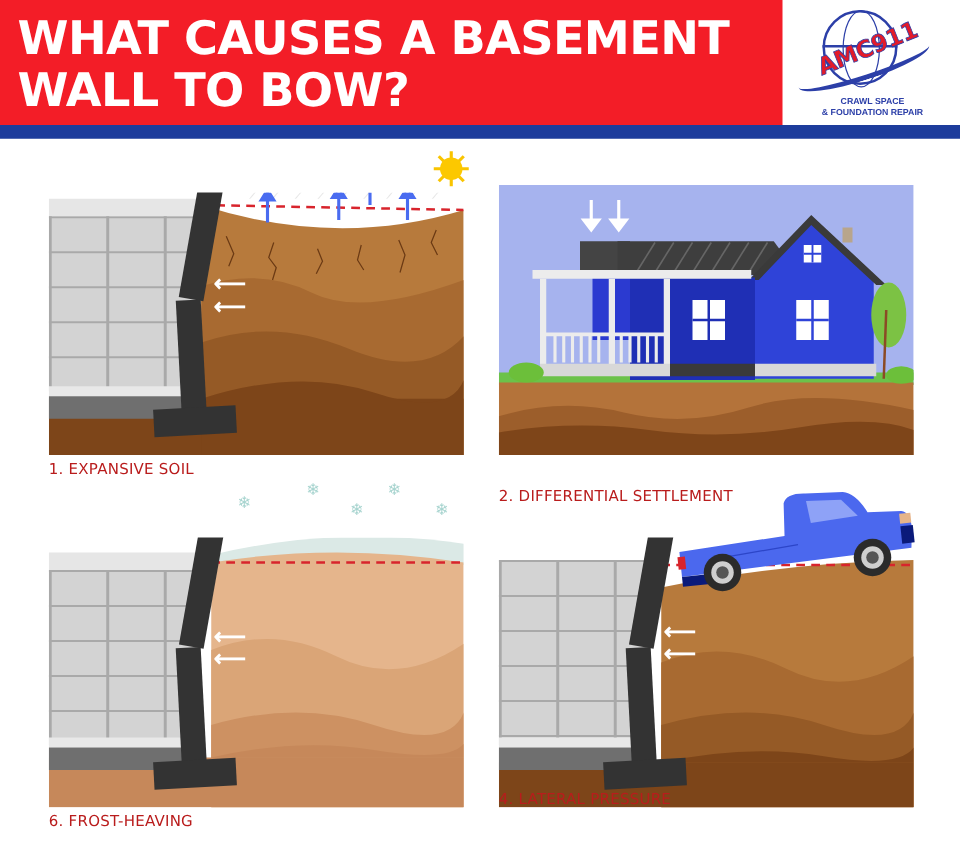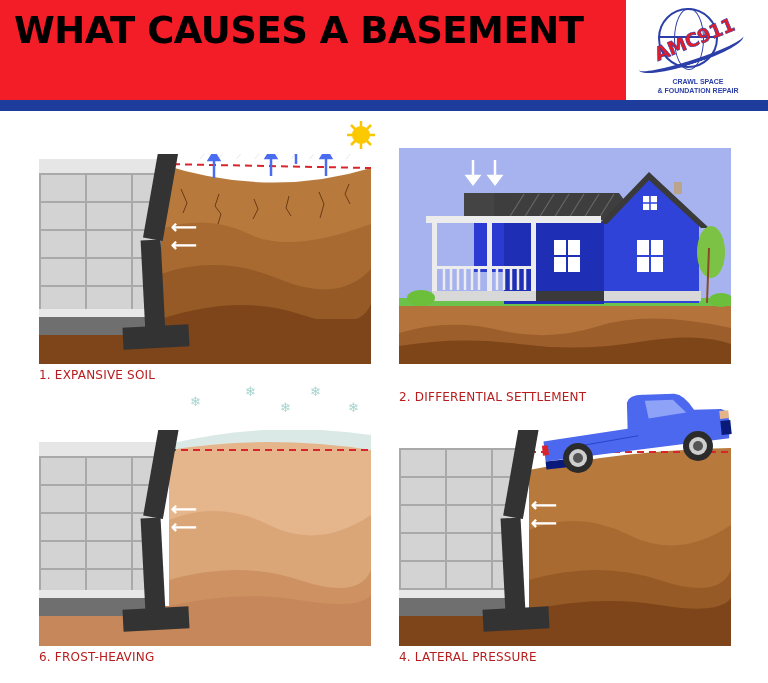--- a/index.html
+++ b/index.html
@@ -1,19 +1,19 @@
 <!DOCTYPE html>
 <html><head>
 <meta charset="utf-8">
 <style>
   * { margin:0; padding:0; box-sizing:border-box; }
   body { width:768px; height:683px; background:#ffffff; font-family:"Liberation Sans", sans-serif; position:relative; overflow:hidden; }
   .header { position:absolute; left:0; top:0; width:768px; height:112px; }
   .red-banner { position:absolute; left:0; top:0; width:626px; height:100px; background:#f31d27; }
-  .title { position:absolute; left:14px; top:10px; color:#000000; font-family:"DejaVu Sans", sans-serif; font-weight:bold; font-size:37px; line-height:42px; letter-spacing:-0.5px; }
+  .title { position:absolute; left:14px; top:10px; color:#ffffff; font-family:"DejaVu Sans", sans-serif; font-weight:bold; font-size:37px; line-height:42px; letter-spacing:-0.5px; }
   .logo-box { position:absolute; left:628px; top:0; width:140px; height:100px; background:#fff; }
   .blue-bar { position:absolute; left:0; top:100px; width:768px; height:11px; background:#1d3c9c; }
   .globe { position:absolute; left:30px; top:8px; width:60px; height:60px; border:2px solid #2c3fa8; border-radius:50%; }
   .globe::before { content:""; position:absolute; left:14px; top:-2px; width:28px; height:60px; border:1.5px solid #2c3fa8; border-radius:50%; }
   .globe::after { content:""; position:absolute; left:-2px; top:26px; width:60px; height:1.5px; background:#2c3fa8; }
   .logo-swoosh { position:absolute; left:8px; top:42px; width:110px; height:22px; border-bottom:4px solid #2c3fa8; border-radius:50%; transform:rotate(-18deg); }
   .logo-text { position:absolute; left:24px; top:28px; color:#e31b2a; font-weight:bold; font-size:19px; font-family:"DejaVu Sans", sans-serif; transform:rotate(-22deg); -webkit-text-stroke:0.6px #2c3fa8; letter-spacing:-0.5px; }
   .logo-sub1 { position:absolute; left:0; width:140px; top:78px; text-align:center; font-size:7px; font-weight:bold; color:#2c3fa8; }
   .logo-sub2 { position:absolute; left:0; width:140px; top:87px; text-align:center; font-size:7px; font-weight:bold; color:#2c3fa8; }
   .panel { position:absolute; width:332px; height:210px; overflow:hidden; }
@@ -28,20 +28,21 @@
   .wall-top { position:absolute; left:0; width:118px; height:14px; background:#e6e6e6; }
   .arrow { position:absolute; color:#fff; font-size:18px; font-weight:bold; line-height:14px; }
 </style>
 </head>
 <body>
 
 <div class="header">
   <div class="red-banner">
     <div class="title">
       <div>WHAT CAUSES A BASEMENT</div>
+      <div>WALL TO BOW?</div>
     </div>
   </div>
   <div class="logo-box">
     <div class="globe"></div>
     <div class="logo-swoosh"></div>
     <div class="logo-text">AMC911</div>
     <div class="logo-sub1">CRAWL SPACE</div>
     <div class="logo-sub2">&amp; FOUNDATION REPAIR</div>
   </div>
   <div class="blue-bar"></div>
@@ -230,13 +231,13 @@
       <line x1="40" y1="48" x2="100" y2="44" stroke="#2c45c8" stroke-width="1"></line>
     </g>
     <circle cx="40" cy="66" r="15" fill="#2b2b2b"></circle>
       <circle cx="40" cy="66" r="9" fill="#cfcfcf"></circle>
       <circle cx="40" cy="66" r="5" fill="#555"></circle>
     <circle cx="160" cy="54" r="15" fill="#2b2b2b"></circle>
       <circle cx="160" cy="54" r="9" fill="#cfcfcf"></circle>
       <circle cx="160" cy="54" r="5" fill="#555"></circle>
   </svg>
 </div>
-<div class="caption" style="left:399px;top:650px;text-align:center;">4. LATERAL PRESSURE</div>
+<div class="caption" style="left:399px;top:632px;text-align:center;">4. LATERAL PRESSURE</div>
 
 </body></html>

